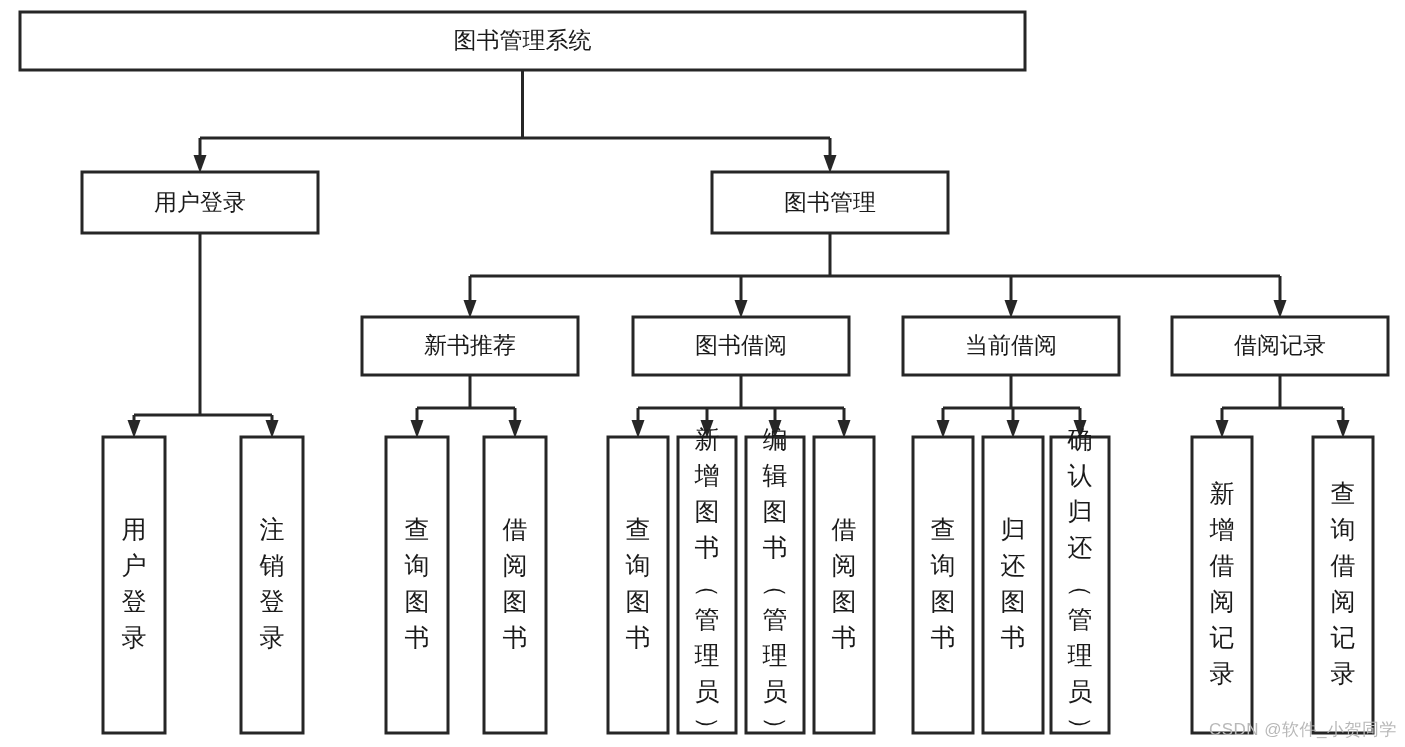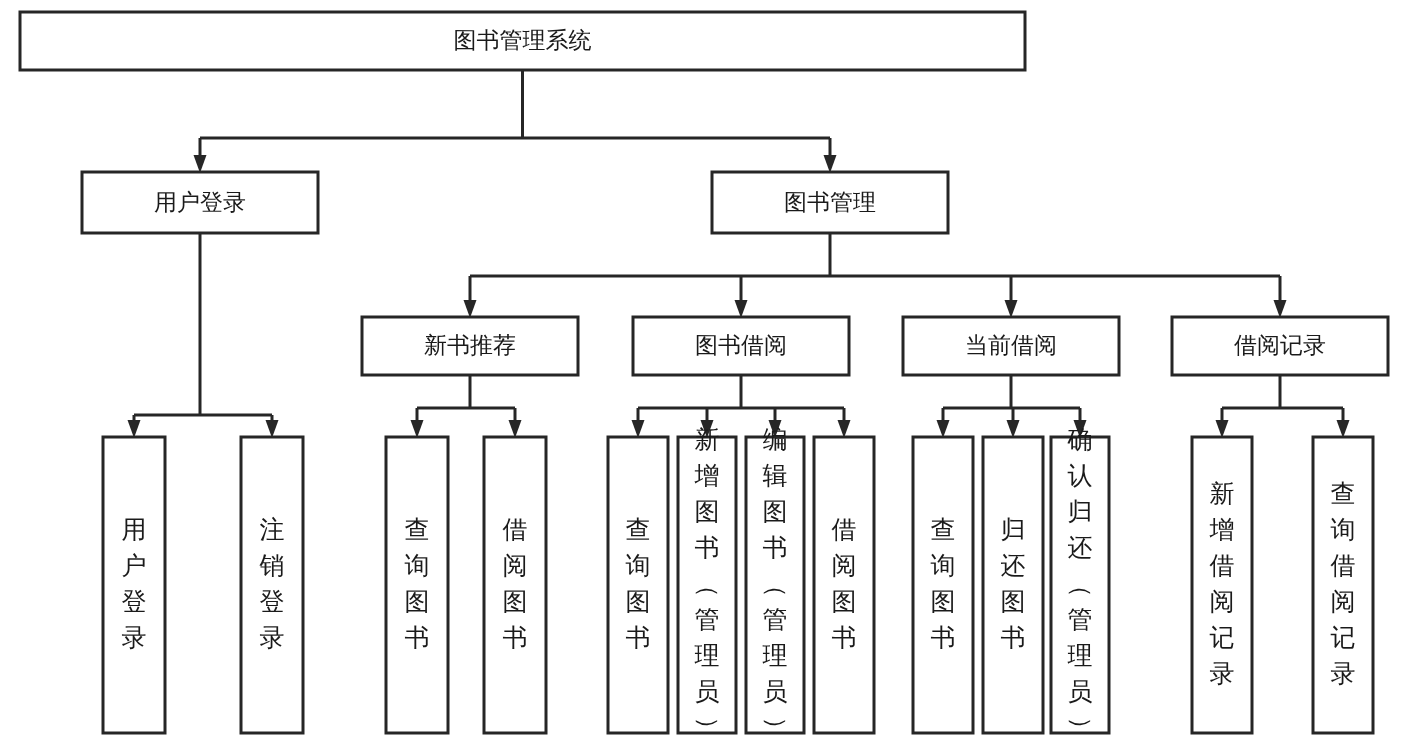--- a/index.html
+++ b/index.html
@@ -285,13 +285,14 @@
             <text x="1343" y="495" class="node-label-v-char">查</text>
             <text x="1343" y="531" class="node-label-v-char">询</text>
             <text x="1343" y="567" class="node-label-v-char">借</text>
             <text x="1343" y="603" class="node-label-v-char">阅</text>
             <text x="1343" y="639" class="node-label-v-char">记</text>
             <text x="1343" y="675" class="node-label-v-char">录</text>
           </g>
         </g>
       </g>
   </svg>
+  <div class="watermark">CSDN @软件_小贺同学</div>
 </div>
 
 </body></html>

